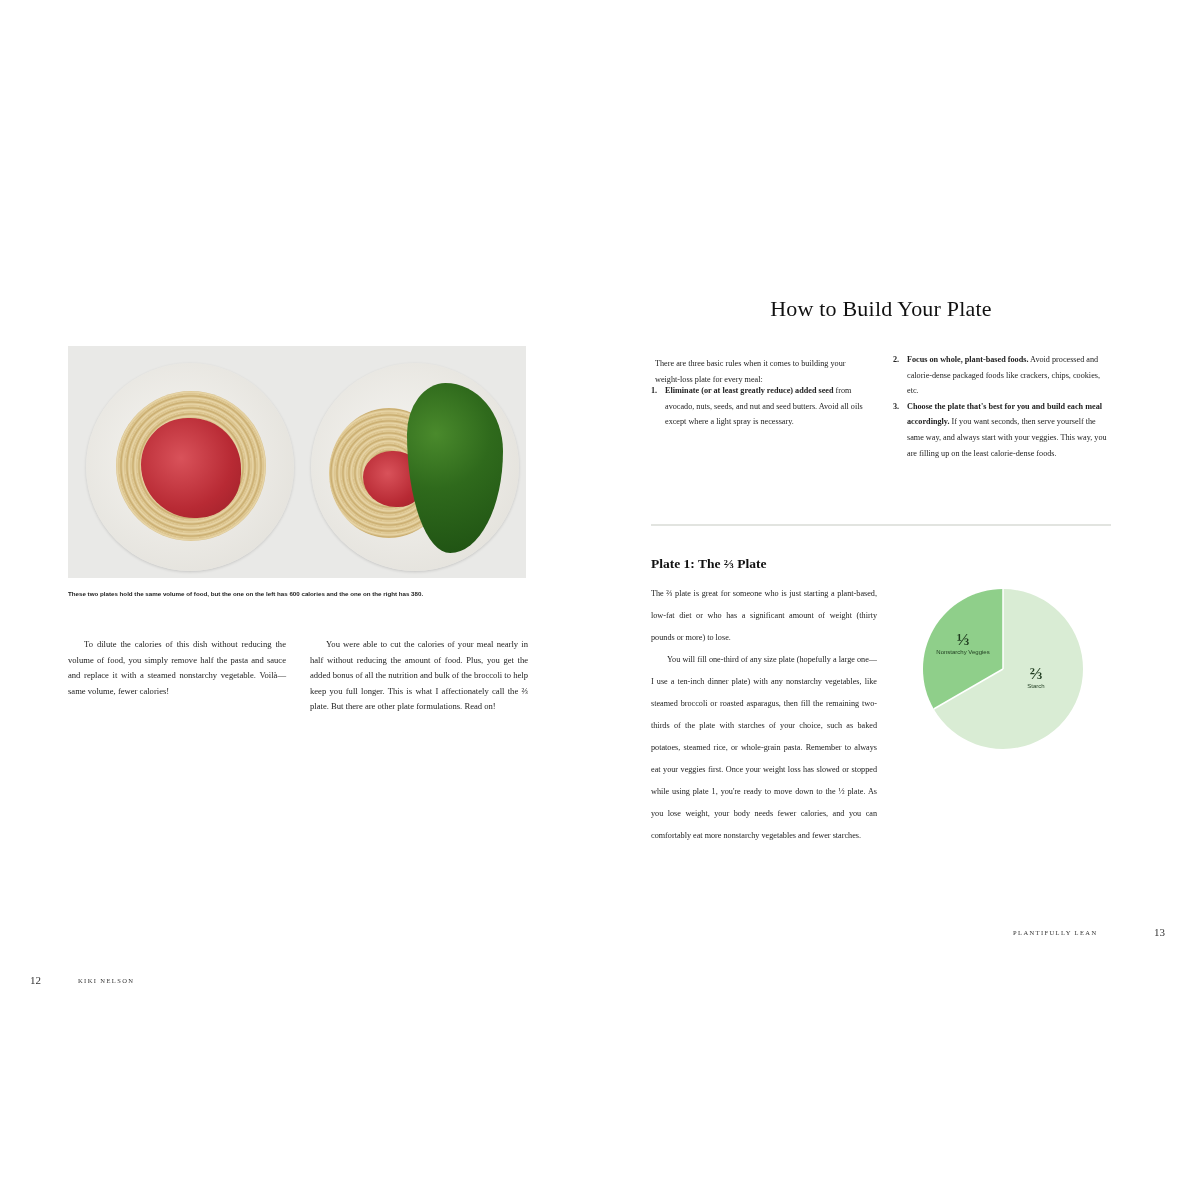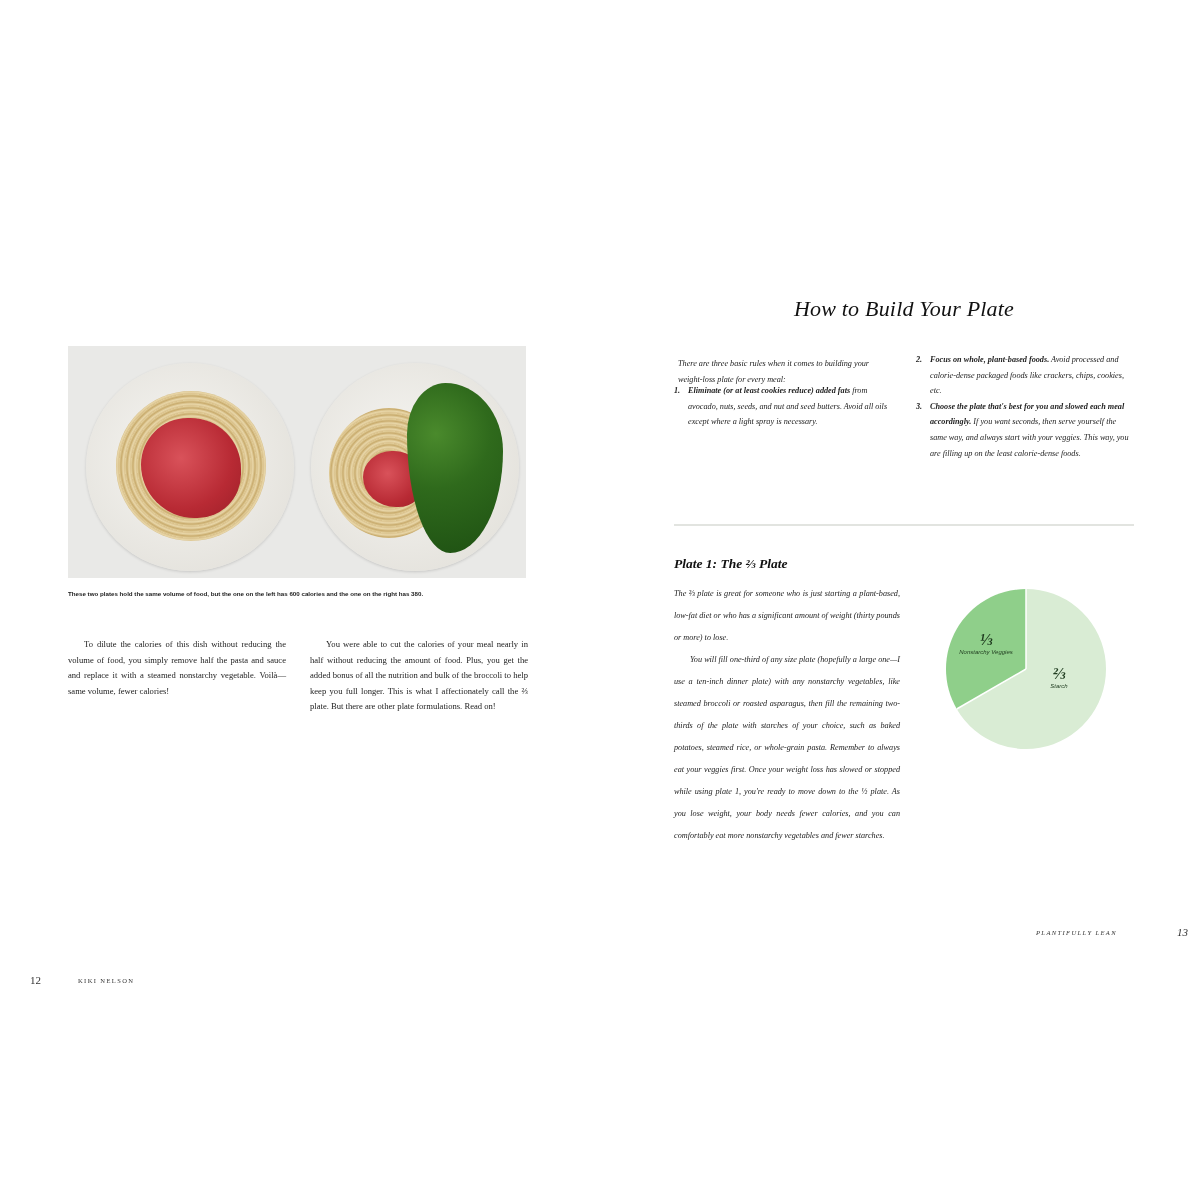--- a/index.html
+++ b/index.html
@@ -1,21 +1,21 @@
 <!DOCTYPE html>
 <html><head>
 <meta charset="utf-8">
 <style>
   html, body { margin: 0; padding: 0; background: #ffffff; }
   body { width: 1200px; height: 1200px; position: relative; overflow: hidden;
          font-family: "Liberation Serif", "DejaVu Serif", serif; color: #1a1a1a; }
   .spread { position: absolute; left: 0; top: 0; width: 1200px; height: 1200px; }
   .page { position: absolute; top: 0; height: 1200px; }
   .page-left { left: 0; width: 600px; margin-top: 48px; }
-  .page-right { left: 600px; width: 600px; font-style: italic; }
+  .page-right { left: 577px; width: 600px; }
 
   
   .photo { position: absolute; left: 68px; top: 298px; width: 458px; height: 232px;
            background: #e9e9e7; overflow: hidden; }
   .plate { position: absolute; border-radius: 50%; background: radial-gradient(circle at 45% 45%, #f6f5f2 0%, #e4e2dc 80%, #d8d6d0 100%);
            box-shadow: 0 1px 3px rgba(0,0,0,0.15); }
   .plate-1 { left: 18px; top: 17px; width: 208px; height: 208px; }
   .plate-2 { left: 243px; top: 17px; width: 208px; height: 208px; }
   .pasta { position: absolute; border-radius: 50%;
            background: repeating-radial-gradient(circle at 50% 50%, #d9c08a 0px, #e8d6a8 2px, #c9ac6e 4px, #e3cf9c 6px); }
@@ -104,32 +104,32 @@
   <div class="page page-right">
     <div class="title">How to Build Your Plate</div>
 
     <div class="intro">
       <p>There are three basic rules when it comes to building your weight-loss plate for every meal:</p>
     </div>
 
     <div class="rules-l">
       <div class="rule">
         <span class="rule-num">1.</span>
-        <span class="rule-text"><b>Eliminate (or at least cookies reduce) added fats</b><span> from avocado, nuts, seeds, and nut and seed butters. Avoid all oils except where a light spray is necessary.</span></span>
+        <span class="rule-text"><b>Eliminate (or at least greatly reduce) added seed</b><span> from avocado, nuts, seeds, and nut and seed butters. Avoid all oils except where a light spray is necessary.</span></span>
       </div>
     </div>
 
     <div class="rules-r">
       <div class="rule">
         <span class="rule-num">2.</span>
         <span class="rule-text"><b>Focus on whole, plant-based foods.</b><span> Avoid processed and calorie-dense packaged foods like crackers, chips, cookies, etc.</span></span>
       </div>
       <div class="rule">
         <span class="rule-num">3.</span>
-        <span class="rule-text"><b>Choose the plate that's best for you and slowed each meal accordingly.</b><span> If you want seconds, then serve yourself the same way, and always start with your veggies. This way, you are filling up on the least calorie-dense foods.</span></span>
+        <span class="rule-text"><b>Choose the plate that's best for you and build each meal accordingly.</b><span> If you want seconds, then serve yourself the same way, and always start with your veggies. This way, you are filling up on the least calorie-dense foods.</span></span>
       </div>
     </div>
 
     <div class="divider"></div>
 
     <div class="subhead">Plate 1: The ⅔ Plate</div>
 
     <div class="plate-text">
       <p>The ⅔ plate is great for someone who is just starting a plant-based, low-fat diet or who has a significant amount of weight (thirty pounds or more) to lose.</p>
       <p>You will fill one-third of any size plate (hopefully a large one—I use a ten-inch dinner plate) with any nonstarchy vegetables, like steamed broccoli or roasted asparagus, then fill the remaining two-thirds of the plate with starches of your choice, such as baked potatoes, steamed rice, or whole-grain pasta. Remember to always eat your veggies first. Once your weight loss has slowed or stopped while using plate 1, you're ready to move down to the ½ plate. As you lose weight, your body needs fewer calories, and you can comfortably eat more nonstarchy vegetables and fewer starches.</p>

